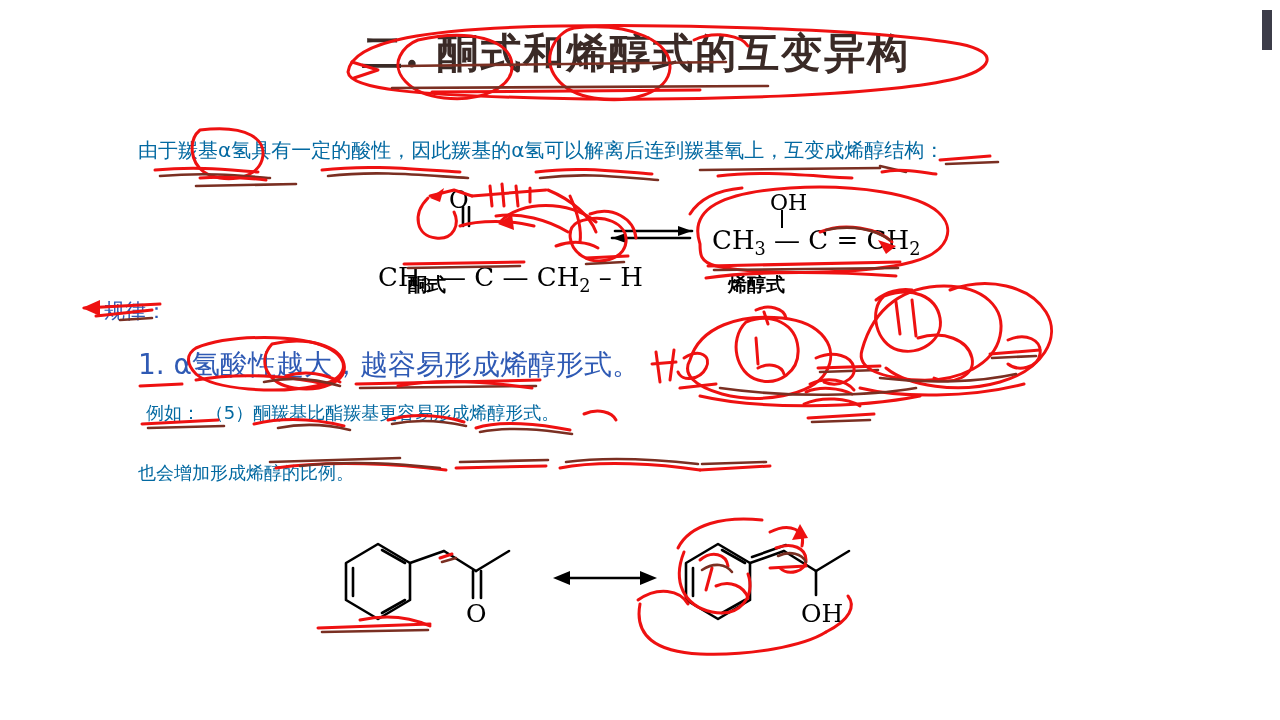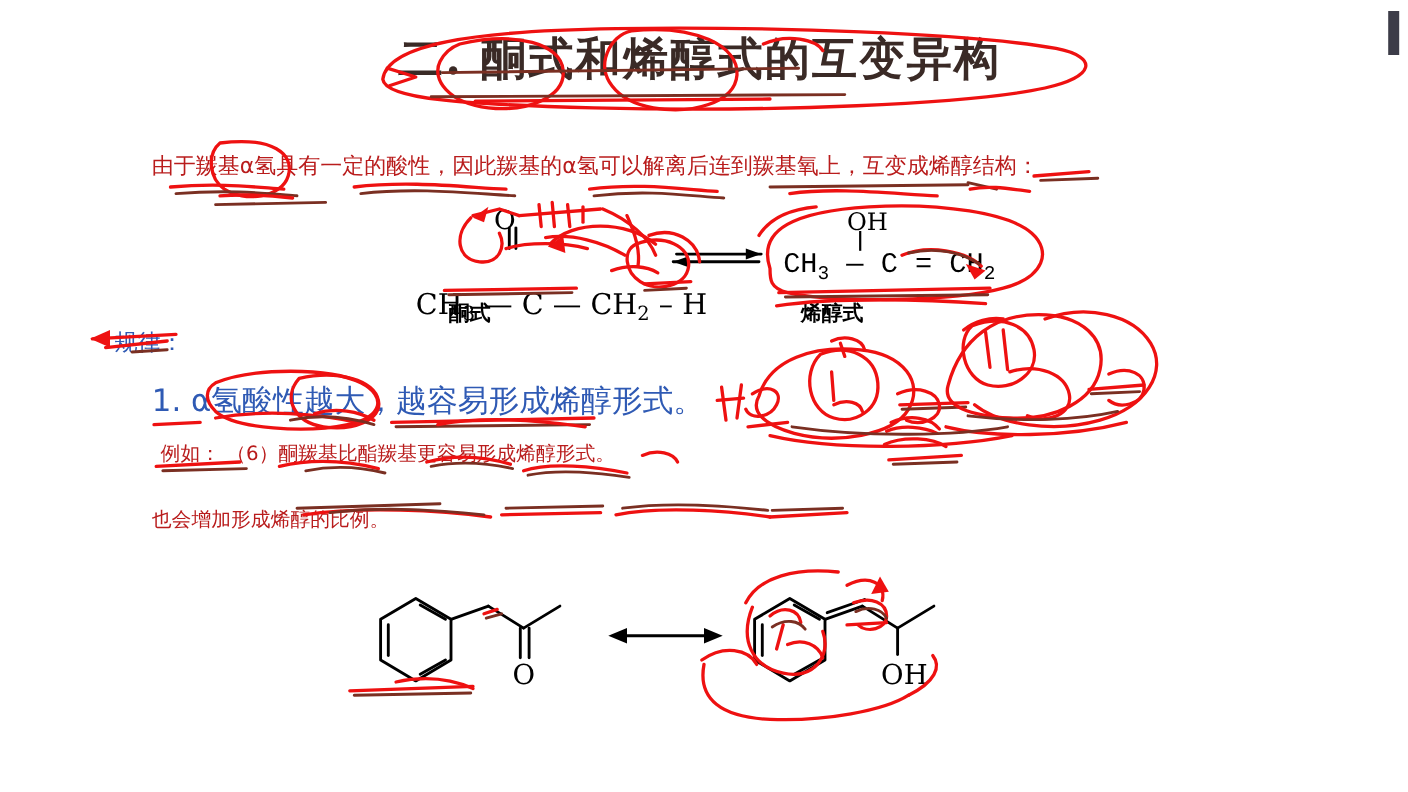--- a/index.html
+++ b/index.html
@@ -14,21 +14,21 @@
   .abs{position:absolute;}
 
   
   .title{
     left:0;top:26px;width:1272px;text-align:center;
     font-size:41px;font-weight:700;color:#3a2a26;
     letter-spacing:2px;
     font-family:"DejaVu Serif","Liberation Serif",serif;
   }
   .para{
-    font-size:20px;color:#b91c1c;line-height:30px;
+    font-size:20px;color:#0369a1;line-height:30px;
     font-family:"DejaVu Sans","Liberation Sans",sans-serif;
     white-space:nowrap;
   }
   .blue{color:#2f5ab4;}
   .para-body{left:138px;top:135px;}
   .rule-head{left:104px;top:296px;font-size:21px;}
   .rule-1{left:138px;top:350px;font-size:28px;}
   .eg-1{left:146px;top:398px;font-size:18px;}
   .eg-2{left:238px;top:442px;font-size:18px;}
   .eg-2b{left:138px;top:458px;font-size:18px;}
@@ -37,21 +37,21 @@
   .formula{
     font-family:"DejaVu Serif","Liberation Serif",serif;
     font-size:26px;color:#000;white-space:nowrap;
   }
   .formula sub{font-size:0.68em;}
   .sublabel{
     font-family:"DejaVu Sans","Liberation Sans",sans-serif;
     font-size:19px;font-weight:700;color:#000;text-align:left;
   }
   .keto-wrap{left:378px;top:225px;margin-top:37px;}
-  .enol-wrap{left:712px;top:225px;font-family:Liberation Mono, monospace;}
+  .enol-wrap{left:712px;top:225px;}
   .o-atom{left:449px;top:186px;font-size:24px;font-family:"DejaVu Serif",serif;}
   .dblbond{left:459px;top:206px;font-size:20px;line-height:10px;color:#000;}
   .oh-atom{left:770px;top:190px;font-size:22px;font-family:"DejaVu Serif",serif;}
   .oh-stick{left:781px;top:210px;width:2px;height:18px;background:#000;}
   .lbl-keto{left:408px;top:272px;width:120px;}
   .lbl-enol{left:728px;top:272px;width:120px;}
 
   
   .corner-bar{left:1262px;top:10px;width:10px;height:40px;background:#3c3c48;}
 
@@ -88,21 +88,21 @@
     <div class="abs oh-atom formula">OH</div>
     <div class="abs oh-stick"></div>
     <div class="abs formula enol-wrap">
       CH<sub>3</sub> — C = CH<sub>2</sub>
     </div>
     <div class="abs sublabel lbl-enol">烯醇式</div>
   </div>
 
   <div class="abs para rule-head blue">规律：</div>
   <div class="abs para rule-1 blue">1. α氢酸性越大，越容易形成烯醇形式。</div>
-  <div class="abs para eg-1">例如：   （6）酮羰基比酯羰基更容易形成烯醇形式。</div>
+  <div class="abs para eg-1">例如：   （5）酮羰基比酯羰基更容易形成烯醇形式。</div>
   <div class="abs para eg-2b">也会增加形成烯醇的比例。</div>
 
   <div class="abs corner-bar"></div>
 
   <svg class="layer">
 
     <g>
       <line class="blk" x1="612" y1="238" x2="690" y2="238"></line>
       <polygon class="blkfill" points="612,238 626,233 626,243"></polygon>
       <line class="blk" x1="615" y1="231" x2="692" y2="231"></line>

